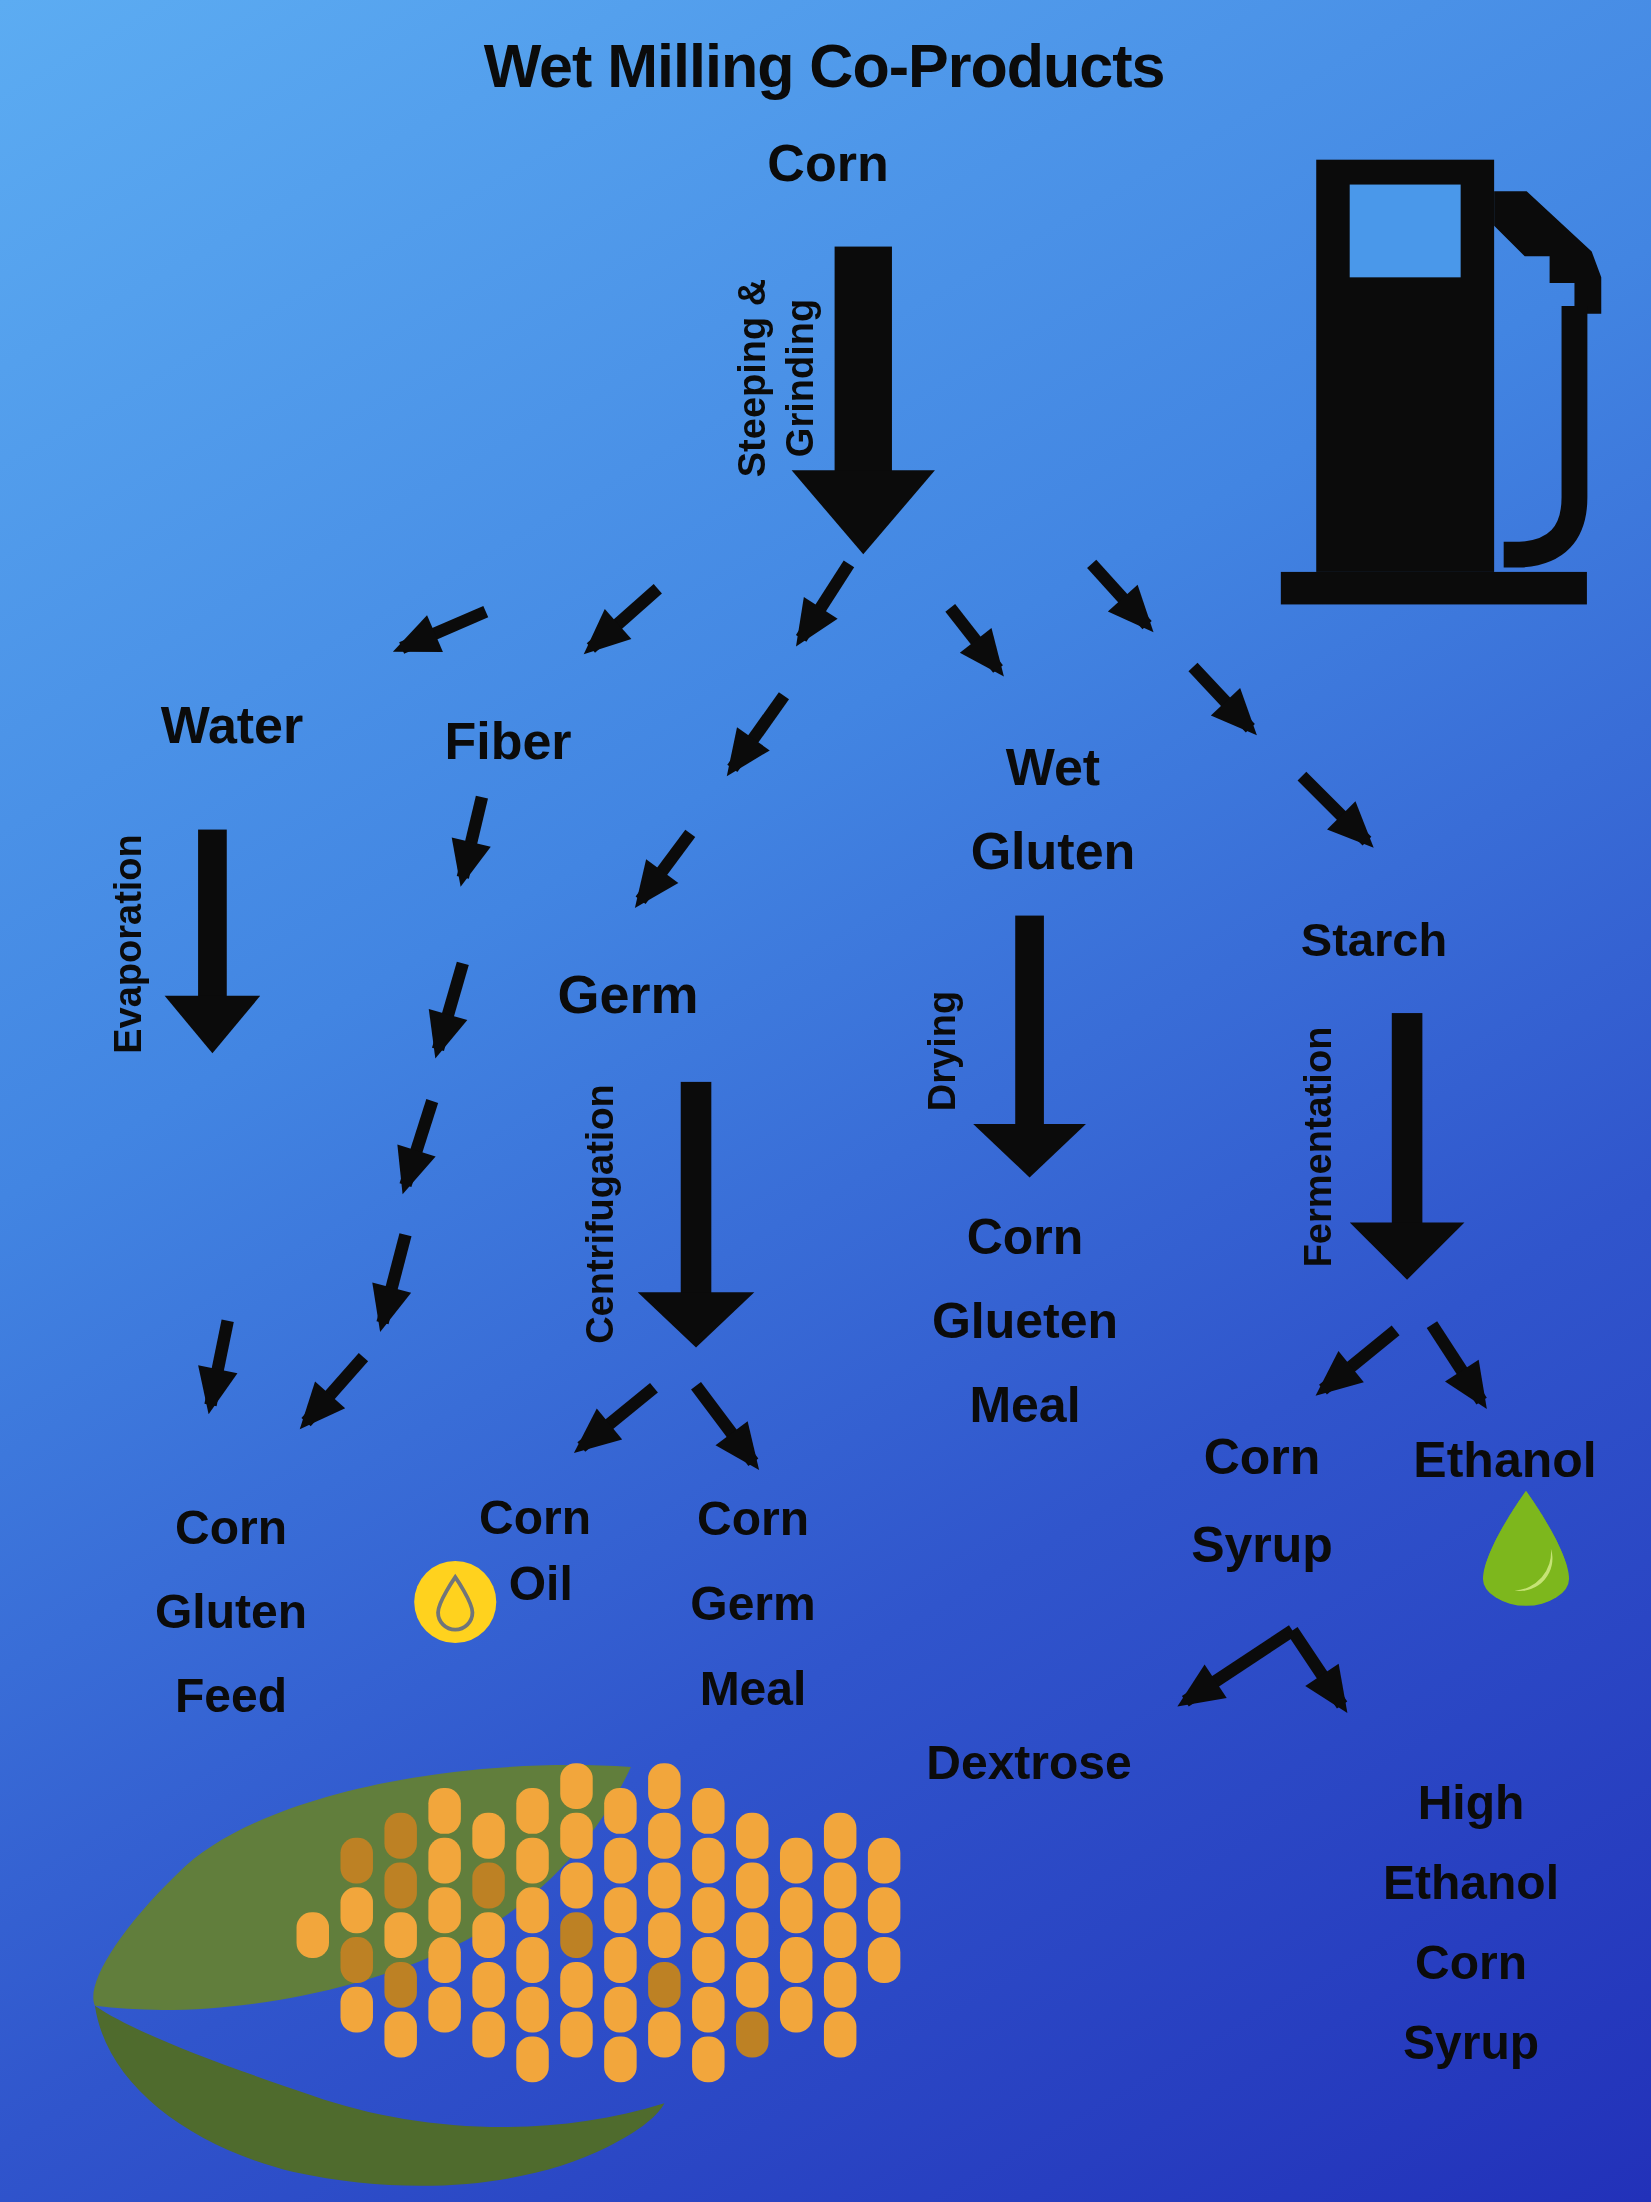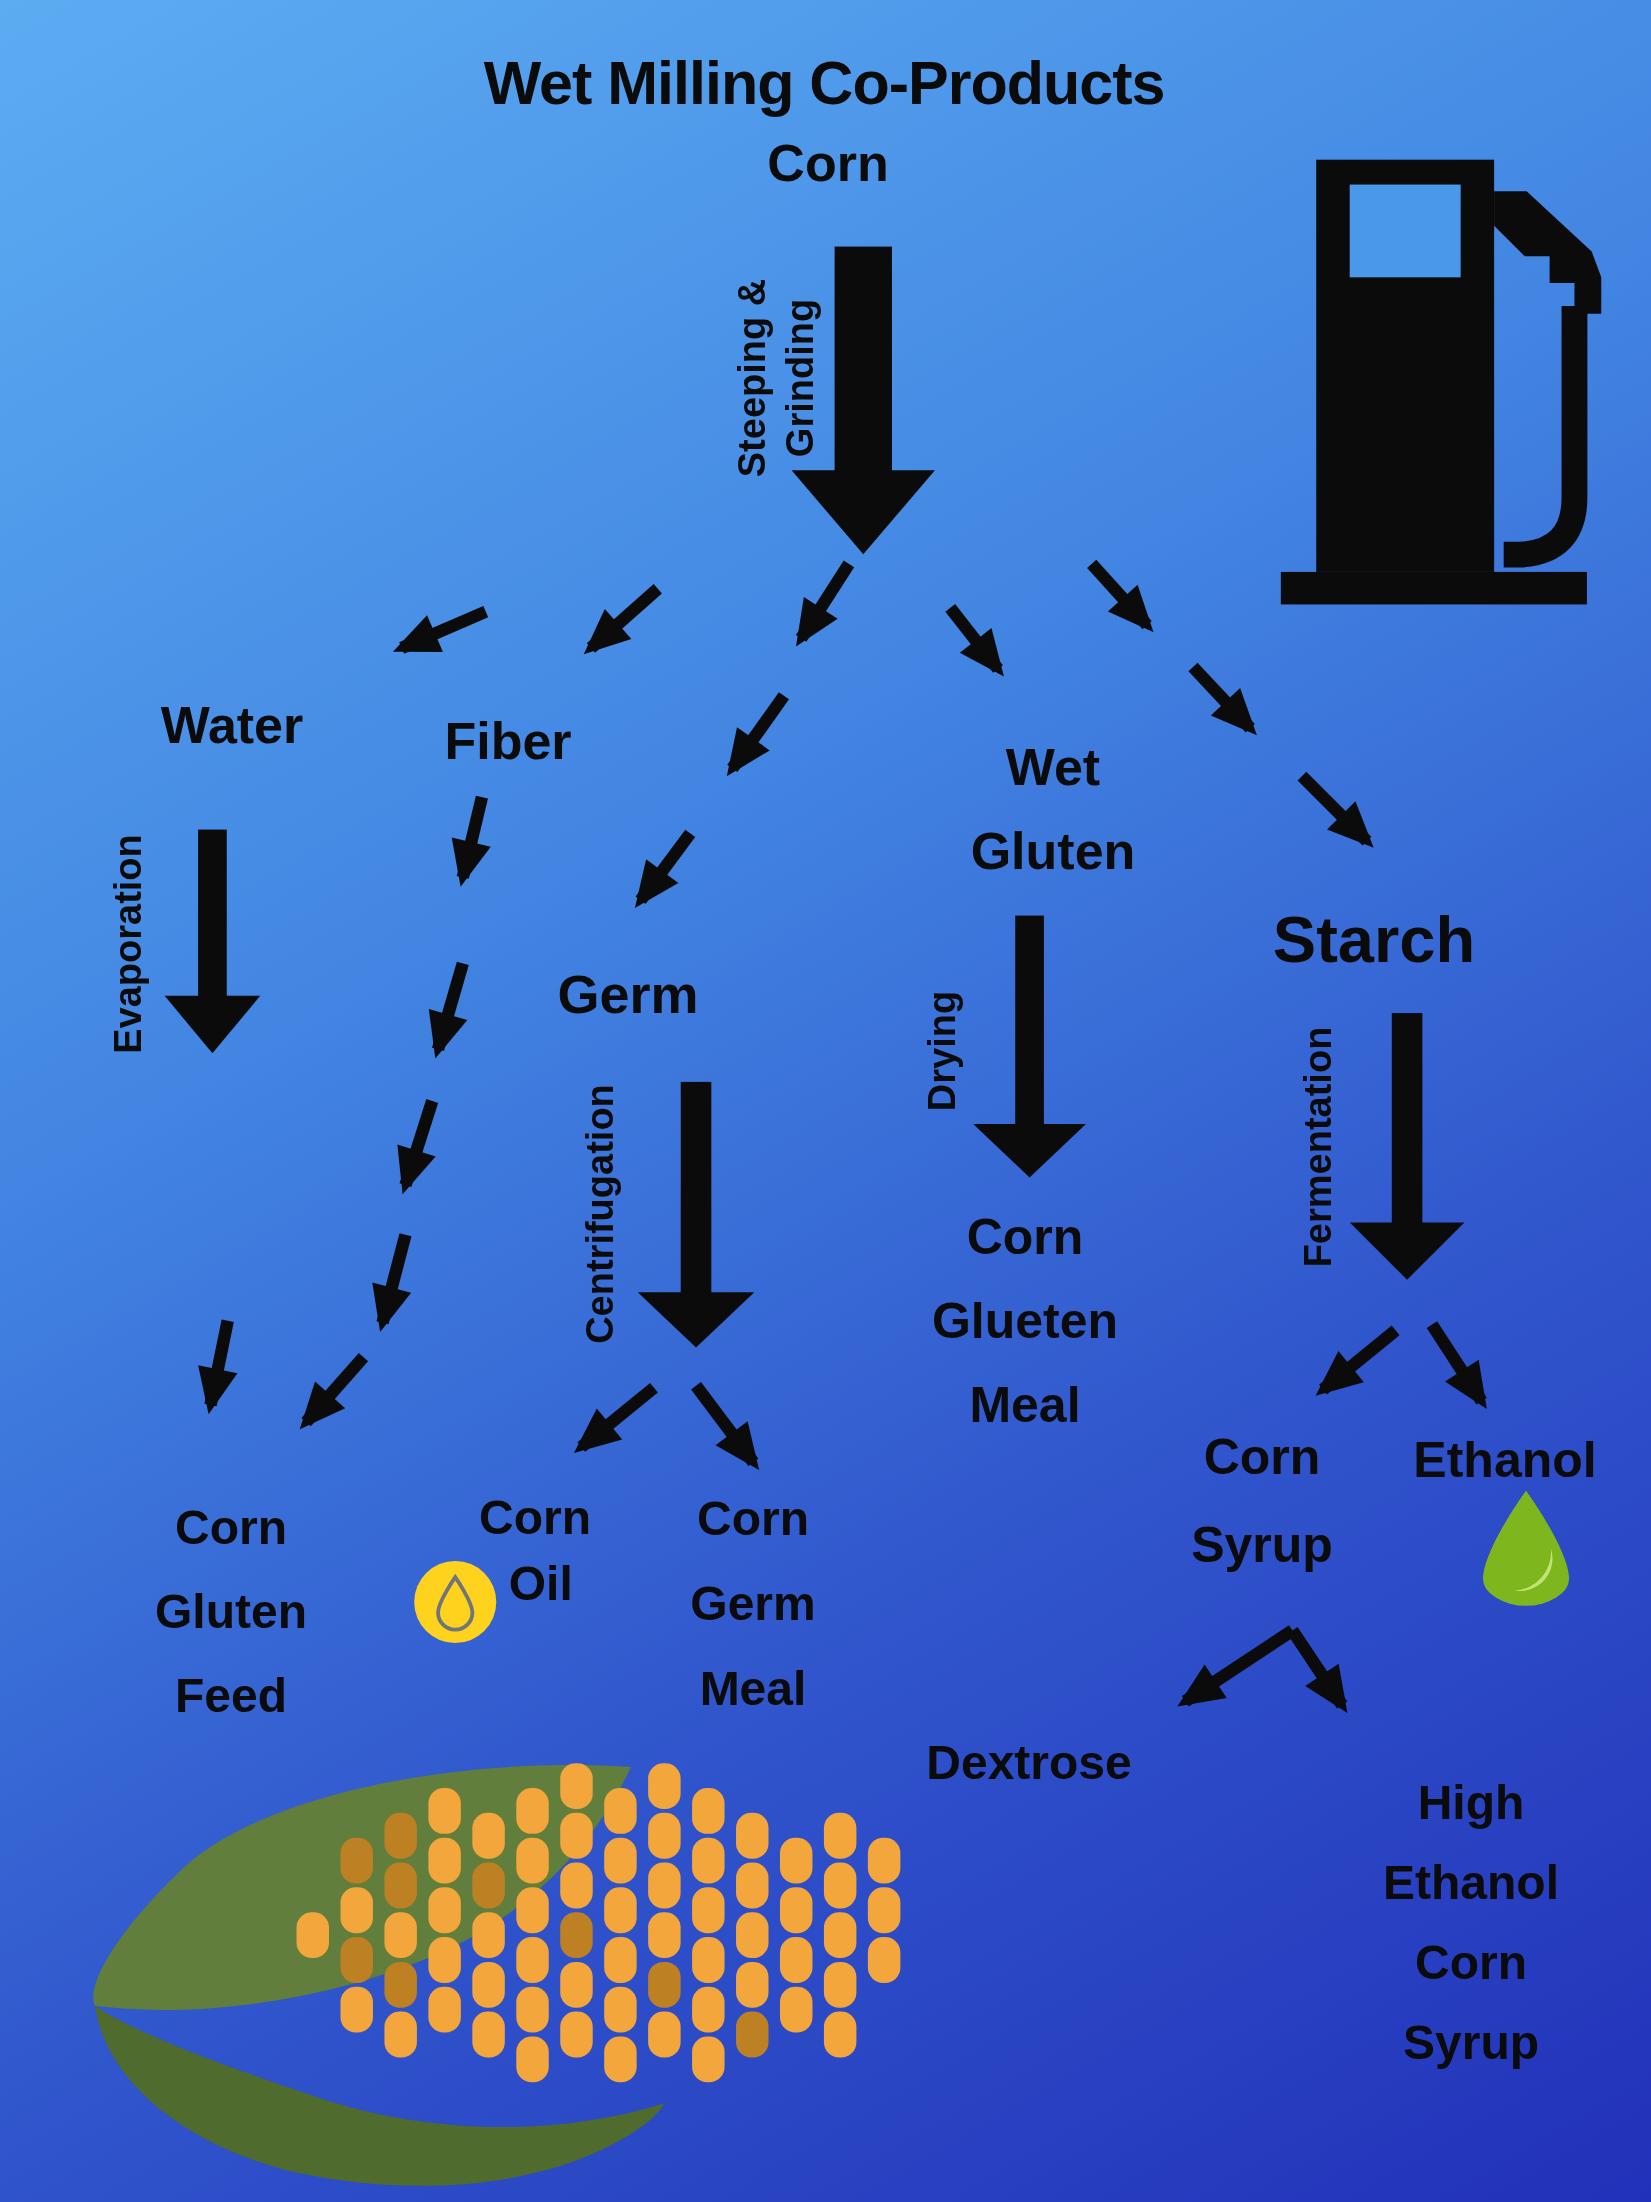--- a/index.html
+++ b/index.html
@@ -170,21 +170,21 @@
         <rect x="833" y="186" width="34" height="48" rx="16" fill="#F2A63C"></rect>
       </g>
   </svg>
 
   <svg style="left:1482px;top:1489px;" width="88" height="117" viewBox="0 0 92 122">
     <path d="M46,2 C46,2 90,62 90,92 A44,30 0 1 1 2,92 C2,62 46,2 46,2 Z" transform="scale(1,1)" fill="#7DB71D"></path>
     <path d="M46,2 C46,2 91,64 91,94 A45,27 0 1 1 1,94 C1,64 46,2 46,2 Z" fill="#7DB71D"></path>
     <path d="M72,62 A34,34 0 0 1 34,106 A40,40 0 0 0 72,62 Z" fill="#C9E57A" opacity="0.95"></path>
   </svg>
 
-  <div class="lbl t-title" style="left:824px;top:83px;">Wet Milling Co-Products</div>
+  <div class="lbl t-title" style="left:824px;top:66px;">Wet Milling Co-Products</div>
 
   <div class="lbl t-node" style="left:828px;top:163px;">Corn</div>
 
   <div class="lbl rot t-proc" style="left:776px;top:378px;">
     <div class="lines" style="line-height:48px;">
       <div>Steeping &amp;</div>
       <div>Grinding</div>
     </div>
   </div>
 
@@ -198,21 +198,21 @@
 
   <div class="lbl t-node" style="left:628px;top:994px;font-size:54px;">Germ</div>
 
   <div class="lbl t-node" style="left:1025px;top:809px;margin-left:28px;">
     <div class="lines" style="line-height:84px;">
       <div>Wet</div>
       <div>Gluten</div>
     </div>
   </div>
 
-  <div class="lbl t-node" style="left:1374px;top:939px;font-size:65px;">Starch</div>
+  <div class="lbl t-node" style="left:1374px;top:939px;font-size:47px;">Starch</div>
 
   <div class="lbl rot t-proc" style="left:128px;top:944px;">Evaporation</div>
   <div class="lbl rot t-proc" style="left:600px;top:1214px;">Centrifugation</div>
   <div class="lbl rot t-proc" style="left:942px;top:1051px;">Drying</div>
   <div class="lbl rot t-proc" style="left:1318px;top:1147px;">Fermentation</div>
 
 
   <div class="lbl t-node-sm" style="left:231px;top:1612px;">
     <div class="lines" style="line-height:84px;">
       <div>Corn</div>

